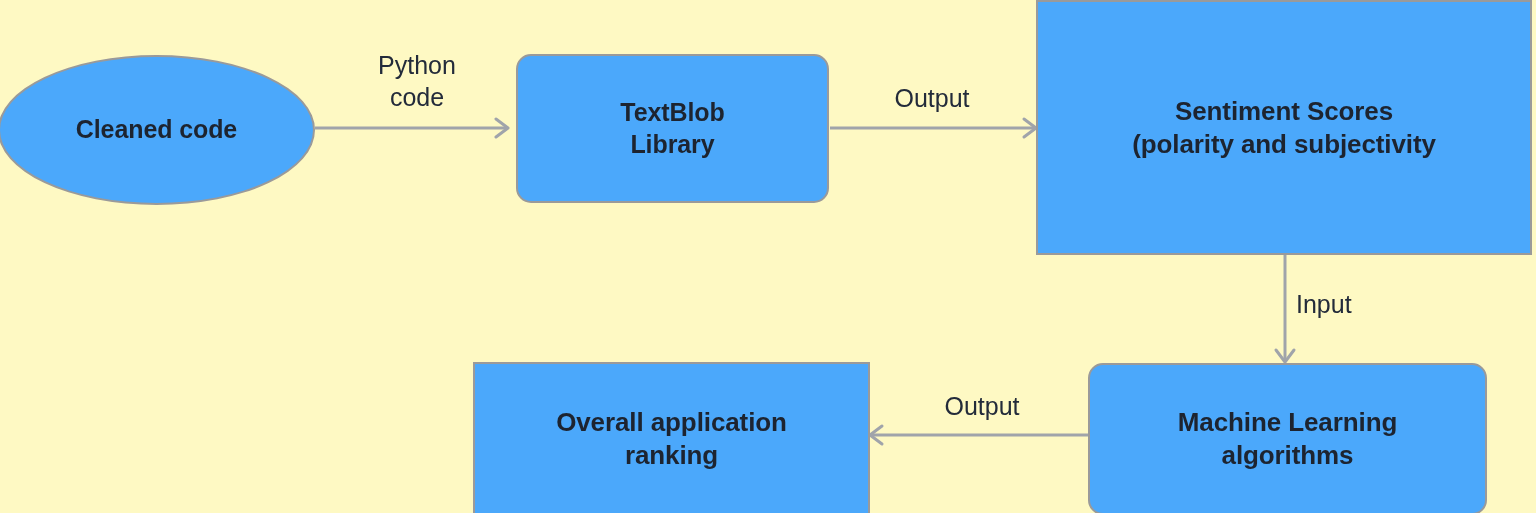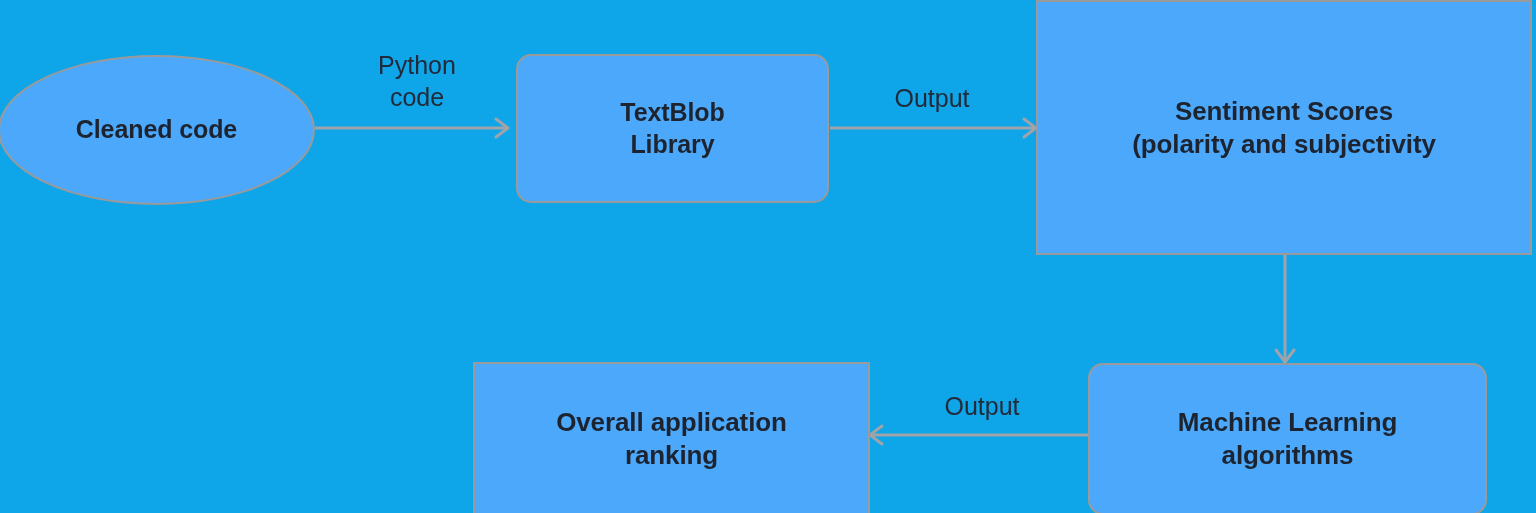--- a/index.html
+++ b/index.html
@@ -4,21 +4,21 @@
 <style>
   html, body {
     margin: 0;
     padding: 0;
     background: #000000;
   }
   #canvas {
     position: relative;
     width: 1536px;
     height: 513px;
-    background: #0ea5e9;
+    background: #fef9c3;
     overflow: hidden;
     font-family: "Liberation Sans", sans-serif;
   }
   #edges {
     position: absolute;
     left: 0;
     top: 0;
     width: 1536px;
     height: 513px;
     pointer-events: none;
@@ -150,20 +150,21 @@
       <line x1="1088" y1="435" x2="871" y2="435" stroke="#a0a4aa" stroke-width="3"></line>
       <polyline points="882,426 870,435 882,444" fill="none" stroke="#a0a4aa" stroke-width="3" stroke-linecap="round" stroke-linejoin="round"></polyline>
     </g>
   </svg>
 
   <div class="edge-label" id="label-python-code">Python
 code</div>
 
   <div class="edge-label" id="label-output-top">Output</div>
 
+  <div class="edge-label" id="label-input">Input</div>
 
   <div class="edge-label" id="label-output-bottom">Output</div>
 
   <div class="node ellipse" id="node-cleaned-data">
     <span class="node-label">Cleaned code</span>
   </div>
 
   <div class="node rounded" id="node-textblob">
     <span class="node-label">TextBlob
 Library</span>

